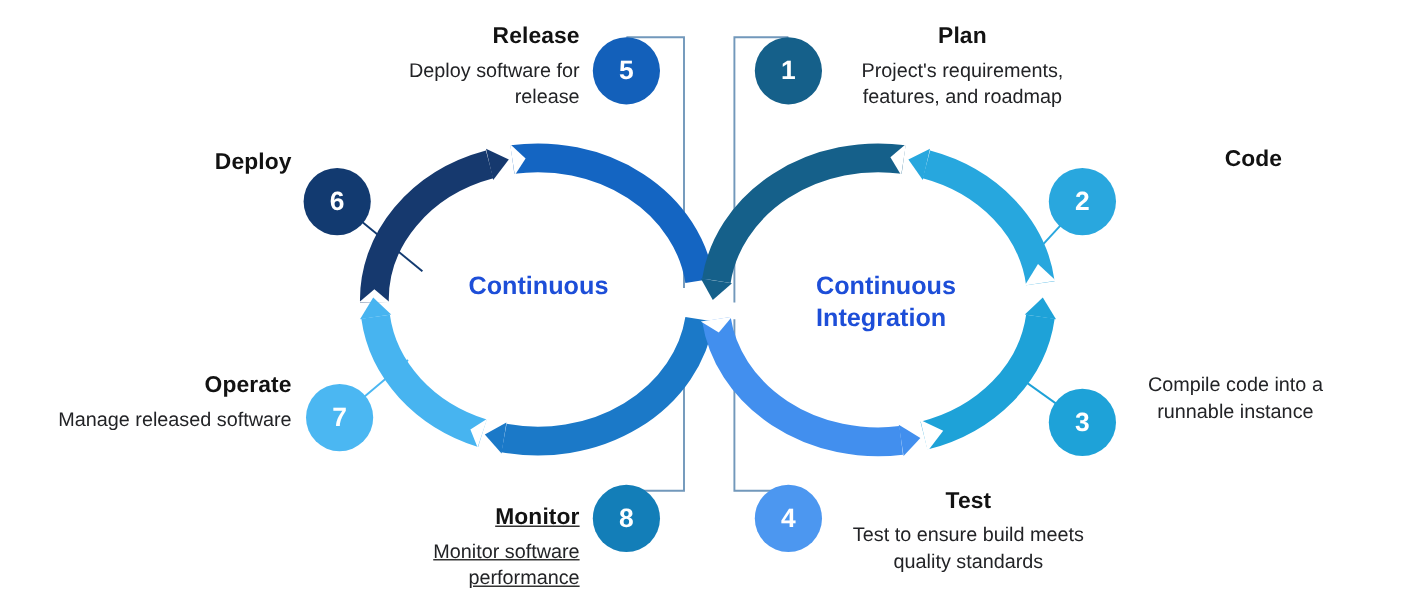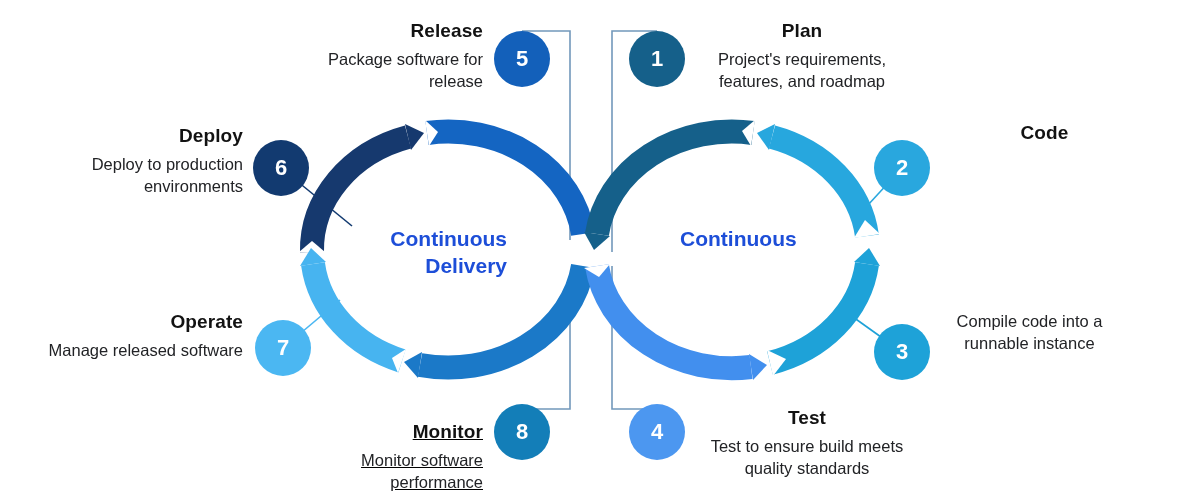--- a/index.html
+++ b/index.html
@@ -74,47 +74,46 @@
     <polygon points="326,262 300,266 311,248" fill="#47b4f0"></polygon>
     <polygon points="753,380 749,354 767,365" fill="#428fee"></polygon>
     <polygon points="880,266 854,262 869,248" fill="#1ea2d8"></polygon>
     <polygon points="775,124 769,150 757,133" fill="#27a7de"></polygon>
     <polygon points="584,232 610,236 594,250" fill="#15608a"></polygon>
   </g>
 </svg>
 
 <div class="loop-label align-right" style="right:670px;top:226px;">
   <div>Continuous</div>
-  <div>Delivery</div>
 </div>
 <div class="loop-label align-left" style="left:680px;top:226px;">
   <div>Continuous</div>
+  <div>Integration</div>
 </div>
 
 <div class="stage-block align-left" style="left:697px;top:20px;width:210px;">
   <div class="stage-title">Plan</div>
   <div class="stage-desc">Project's requirements, features, and roadmap</div>
 </div>
 <div class="stage-block align-left" style="left:937px;top:122px;width:215px;">
   <div class="stage-title">Code</div>
 </div>
 <div class="stage-block align-left" style="left:937px;top:311px;width:185px;">
   <div class="stage-desc">Compile code into a runnable instance</div>
 </div>
 <div class="stage-block align-left" style="left:697px;top:407px;width:220px;">
   <div class="stage-title">Test</div>
   <div class="stage-desc">Test to ensure build meets quality standards</div>
 </div>
 <div class="stage-block align-right" style="right:694px;top:20px;width:200px;">
   <div class="stage-title">Release</div>
-  <div class="stage-desc">Package software for release</div>
+  <div class="stage-desc">Deploy software for release</div>
 </div>
 <div class="stage-block align-right" style="right:934px;top:125px;width:200px;">
   <div class="stage-title">Deploy</div>
-  <div class="stage-desc">Deploy to production environments</div>
 </div>
 <div class="stage-block align-right" style="right:934px;top:311px;width:260px;">
   <div class="stage-title">Operate</div>
   <div class="stage-desc">Manage released software</div>
 </div>
 <div class="stage-block align-right" style="right:694px;top:421px;width:170px;text-decoration:underline;">
   <div class="stage-title">Monitor</div>
   <div class="stage-desc">Monitor software performance</div>
 </div>
 

